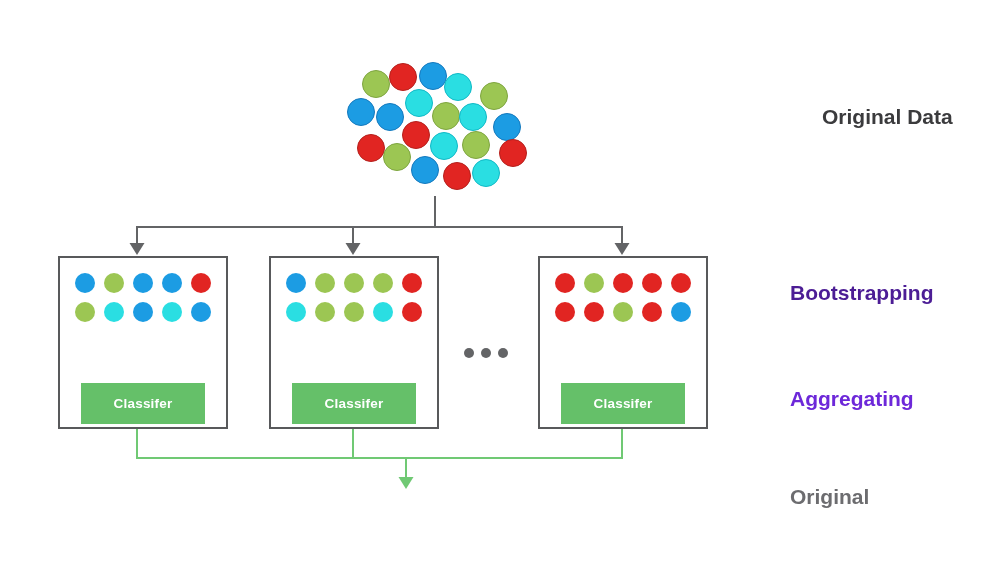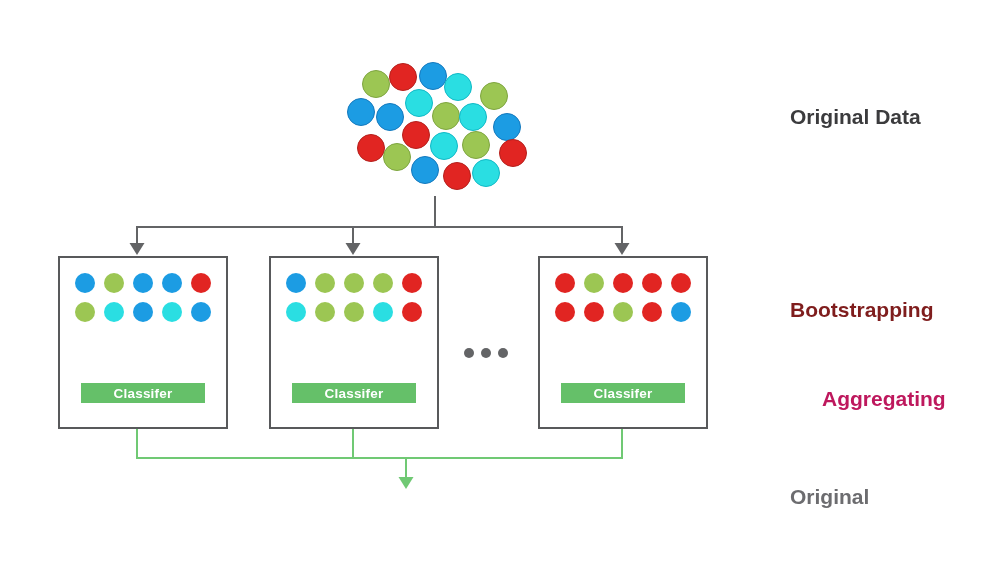--- a/index.html
+++ b/index.html
@@ -18,40 +18,40 @@
     position:absolute; width:28px; height:28px; border-radius:50%;
     box-sizing:border-box; border:1.5px solid transparent;
   }
 
   .bbox {
     position:absolute; top:256px; width:170px; height:173px;
     border:2px solid var(--box-border-gray); box-sizing:border-box; background:#fff;
   }
   .bdot { position:absolute; width:20px; height:20px; border-radius:50%; }
   .classifier {
-    position:absolute; left:21px; top:125px; width:124px; height:20px;
+    position:absolute; left:21px; top:125px; width:124px; height:41px;
     background:var(--classifier-green); color:#ffffff;
     display:flex; align-items:center; justify-content:center;
     font-size:13.5px; font-weight:600; letter-spacing:0.2px;
   }
 
   .ellipsis { position:absolute; left:0; top:0; }
   .edot { position:absolute; width:10px; height:10px; border-radius:50%; background:var(--connector-gray); }
 
   .ensemble {
     position:absolute; left:296px; top:488px; width:228px; height:47px;
     background:var(--ensemble-gray); color:#ffffff;
     display:flex; align-items:center; justify-content:center;
     font-size:20px; font-weight:700; letter-spacing:0.2px;
   }
 
   .side-label { position:absolute; left:790px; font-size:21px; white-space:nowrap; }
-  .lbl-original      { top:105px; font-weight:600; color:#3b3b3d; }
-  .lbl-bootstrapping { top:298px; font-weight:700; color:#7f1d1d; }
-  .lbl-aggregating   { top:387px; font-weight:700; color:#be185d;margin-left:32px; }
+  .lbl-original      { top:105px; font-weight:600; color:#3b3b3d;margin-left:32px; }
+  .lbl-bootstrapping { top:281px; font-weight:700; color:#4c1d95; }
+  .lbl-aggregating   { top:387px; font-weight:700; color:#6d28d9; }
   .lbl-bagging       { top:485px; font-weight:700; color:#6c6c6f; }
 </style>
 </head>
 <body>
 
 <div class="stage">
 
   <svg class="connectors" width="1000" height="565" aria-hidden="true">
     <g>
       <path class="gray-line" d="M435,196 V227 M136,227 H623 M137,227 V244 M353,227 V244 M622,227 V244"></path>

